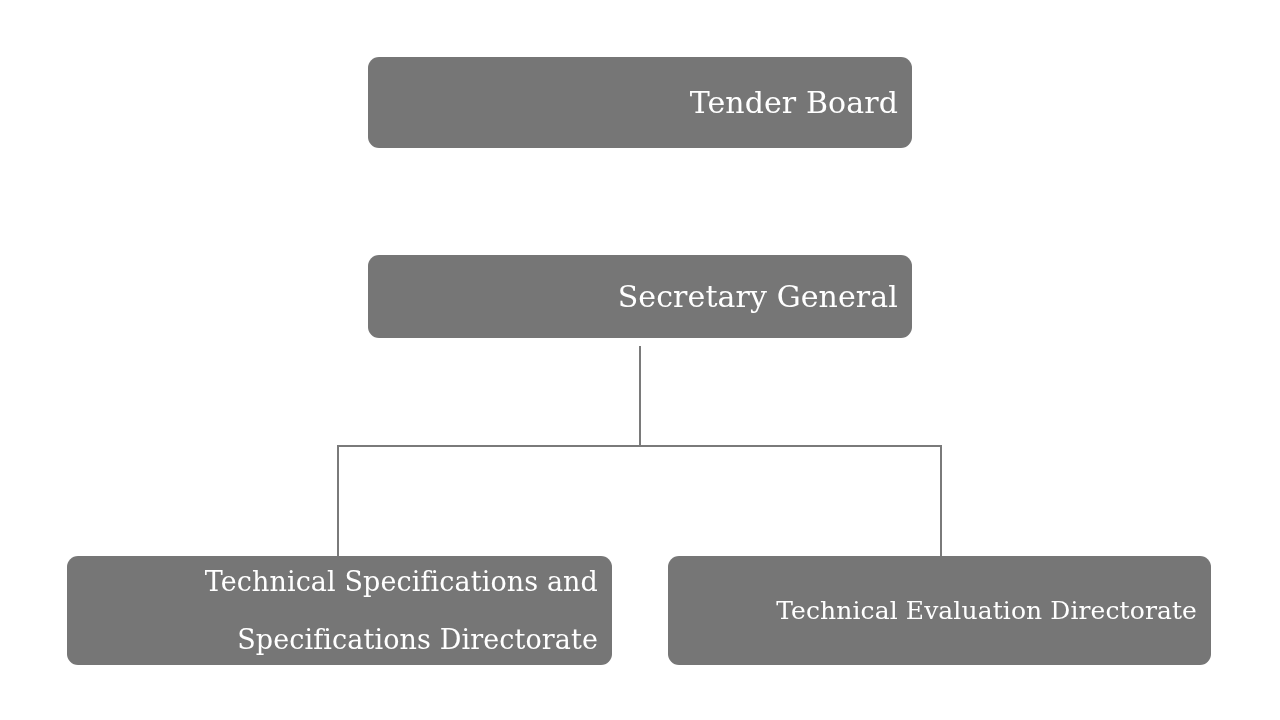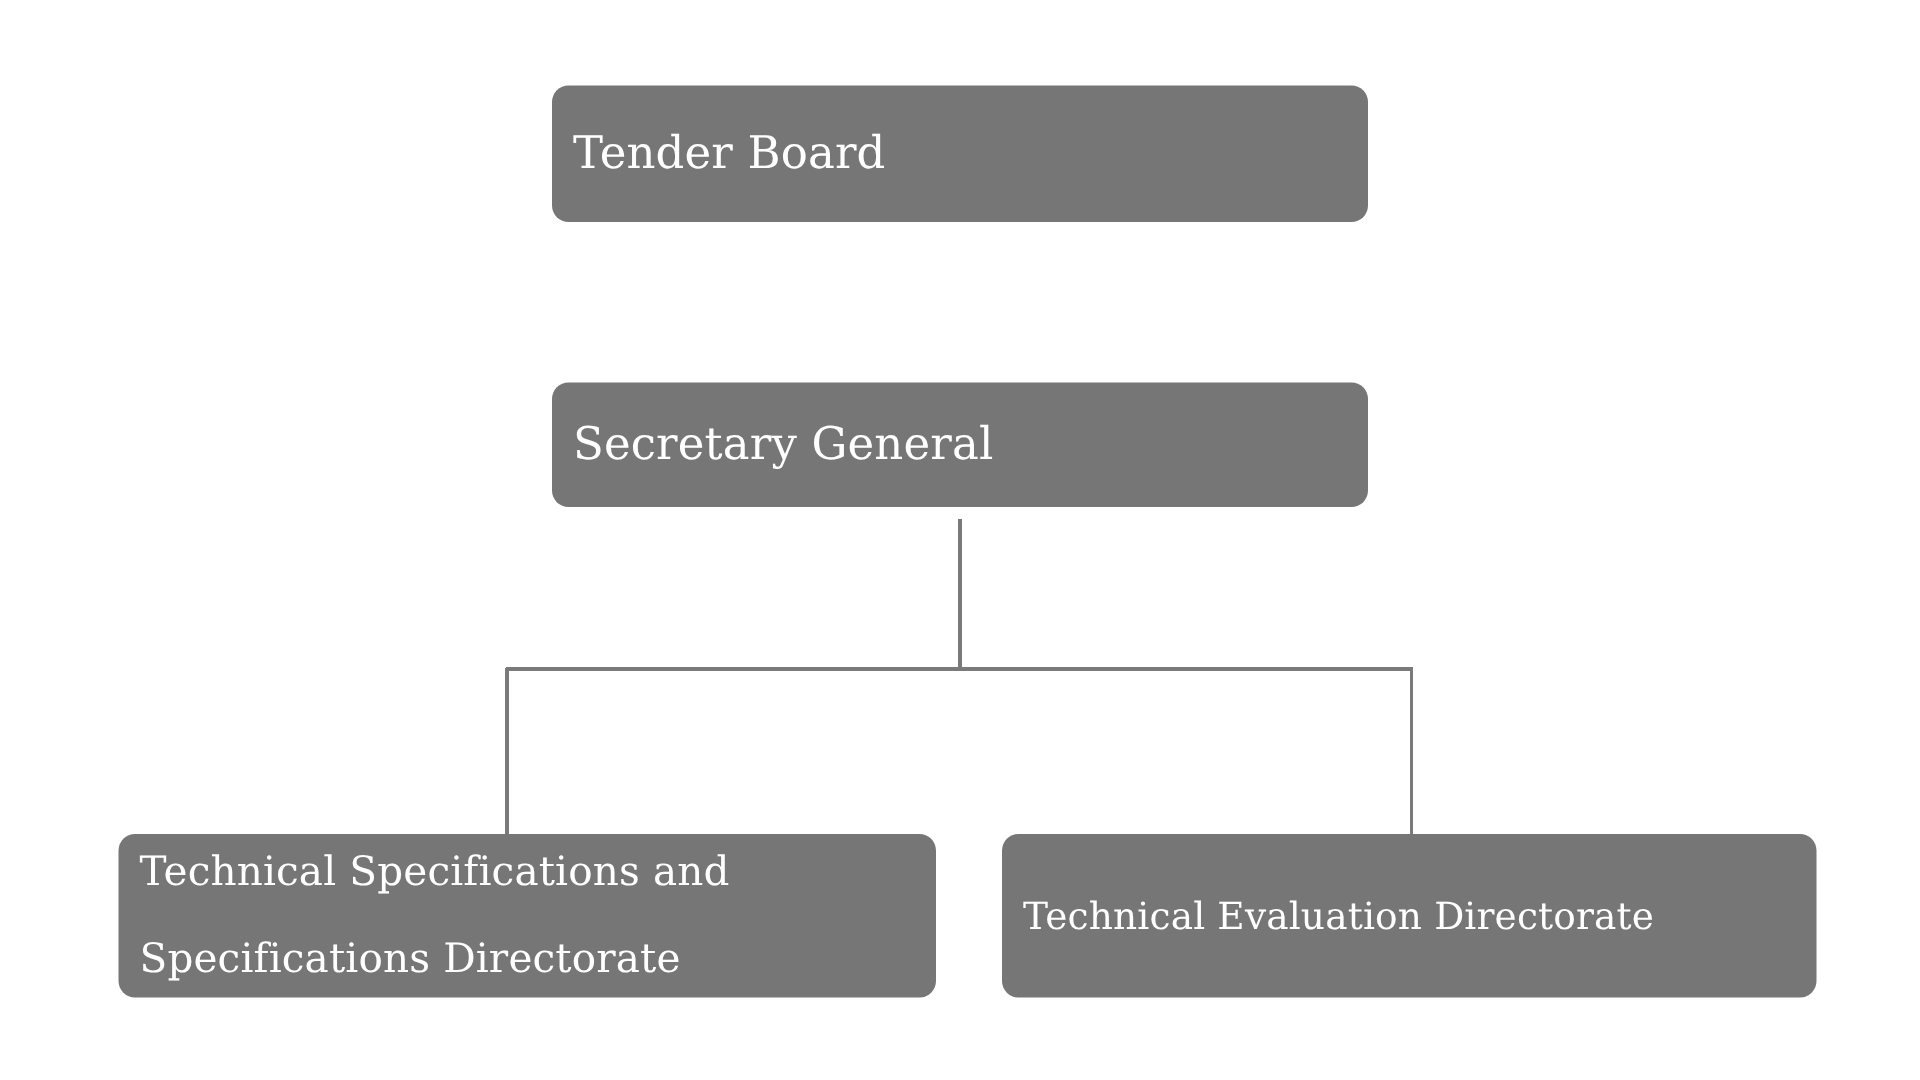--- a/index.html
+++ b/index.html
@@ -31,21 +31,21 @@
   .node-box {
     position: absolute;
     box-sizing: border-box;
     background: #767676;
     border-radius: 11px;
     display: flex;
     flex-direction: column;
     align-items: center;
     justify-content: center;
     color: #ffffff;
-    text-align: left;
+    text-align: right;
     padding: 0 14px;
     z-index: 2;
   }
   .node-label {
     display: block;
     width: 100%;
     color: #ffffff;
     font-weight: 400;
     letter-spacing: 0.1px;
     white-space: nowrap;
@@ -67,21 +67,21 @@
     top: 255px;
     width: 544px;
     height: 83px;
   }
   #node-secretary-general .node-label {
     font-size: 30px;
     line-height: 36px;
   }
   
   #node-tech-spec-directorate {
-    left: 79px;
+    left: 67px;
     top: 556px;
     width: 545px;
     height: 109px;
     justify-content: center;
   }
   #node-tech-spec-directorate .node-label {
     font-size: 27px;
     line-height: 58px;
   }
   

